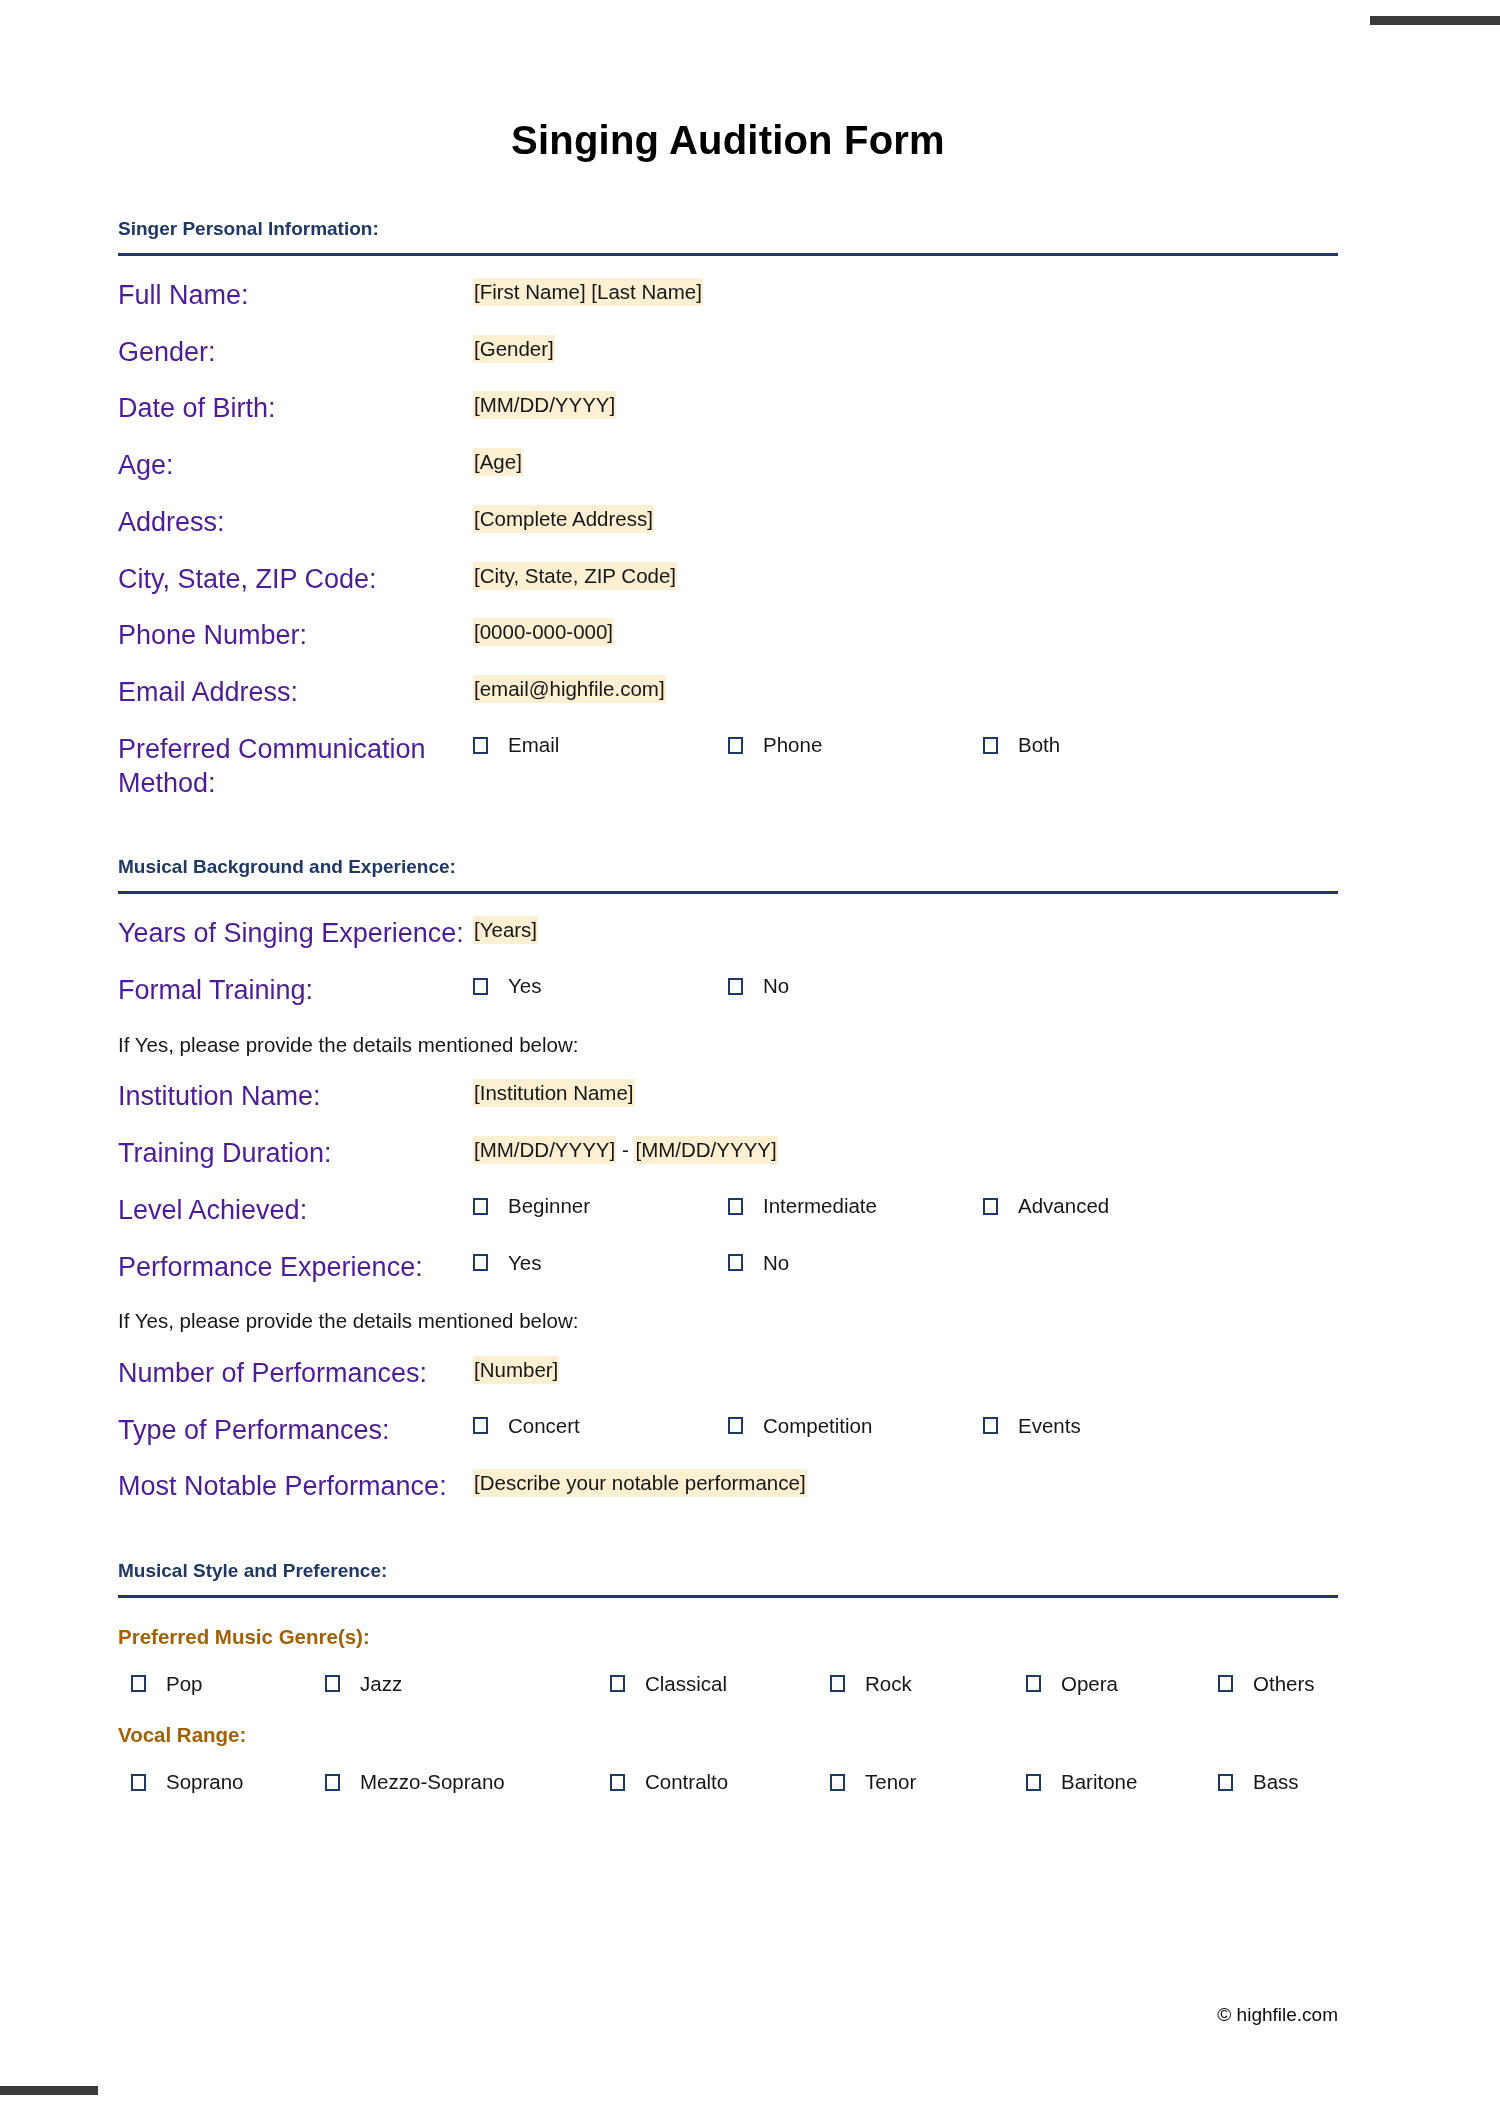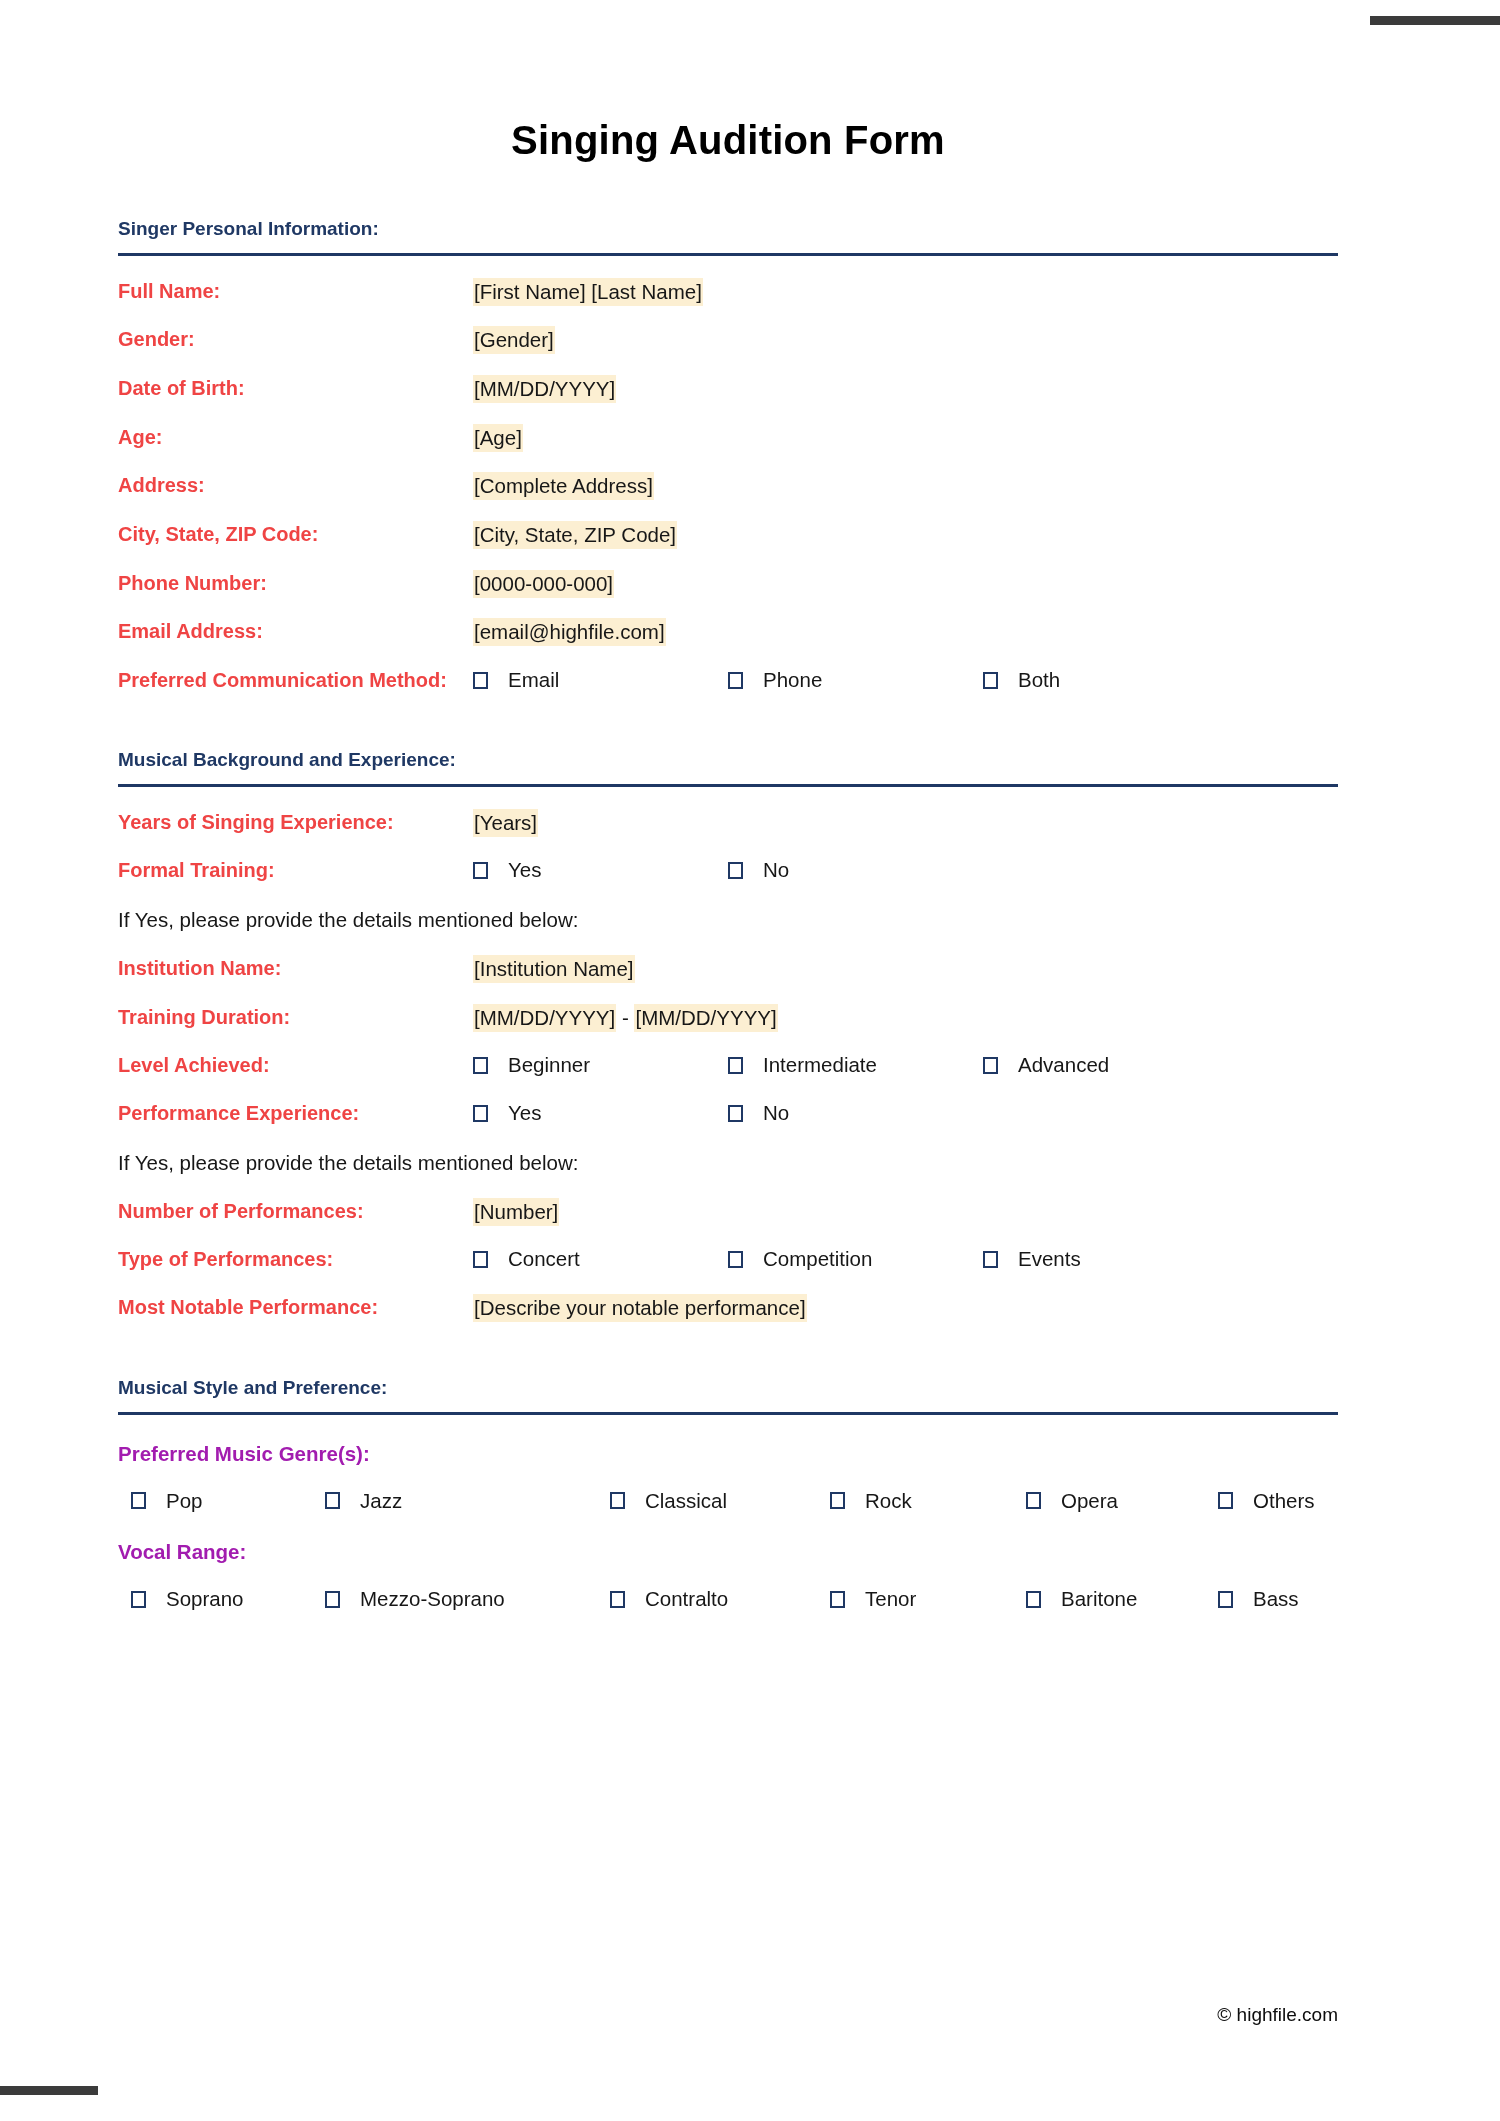--- a/index.html
+++ b/index.html
@@ -78,23 +78,23 @@
   
   .row {
     display: flex;
     align-items: flex-start;
     padding-top: 23px;
     min-height: 30px;
   }
   .row-label {
     width: 355px;
     flex: 0 0 355px;
-    font-size: 20px;
-    font-weight: bold;
-    color: #ef4444;
+    font-size: 27px;
+    font-weight: normal;
+    color: #4c1d95;
     line-height: 1.25;
   }
   .row-value {
     flex: 1 1 auto;
     font-size: 20.5px;
     color: #171717;
     line-height: 1.25;
   }
   .hl {
     background: #fcefd2;
@@ -143,21 +143,21 @@
   .cb-band {
     display: flex;
     align-items: flex-start;
     padding-top: 22px;
     padding-left: 13px;
   }
   .sub-label {
     padding-top: 26px;
     font-size: 20.5px;
     font-weight: bold;
-    color: #a21caf;
+    color: #a16207;
     line-height: 1.25;
   }
 
   .footer {
     position: absolute;
     right: 118px;
     bottom: 95px;
     font-size: 19px;
     color: #0d0d0d;
     text-align: left;

